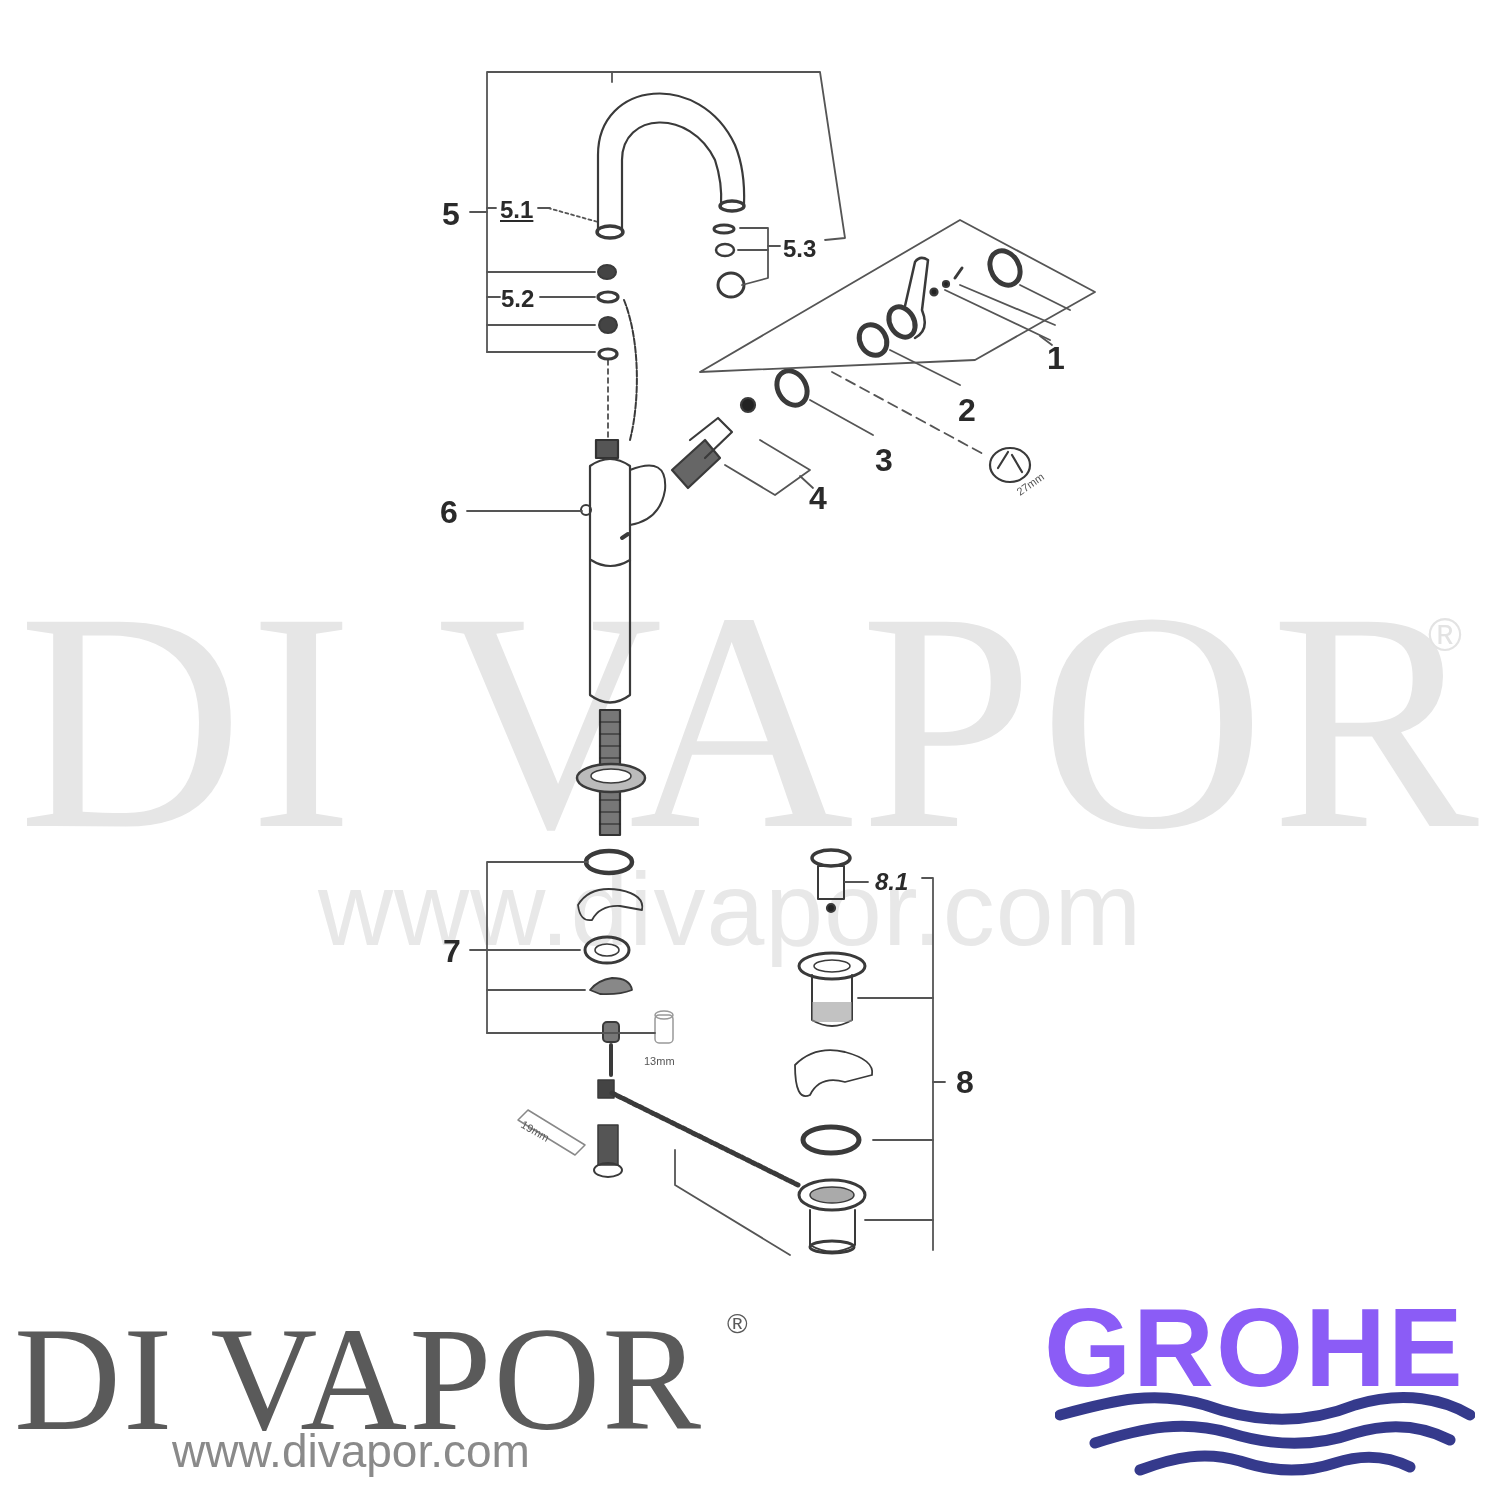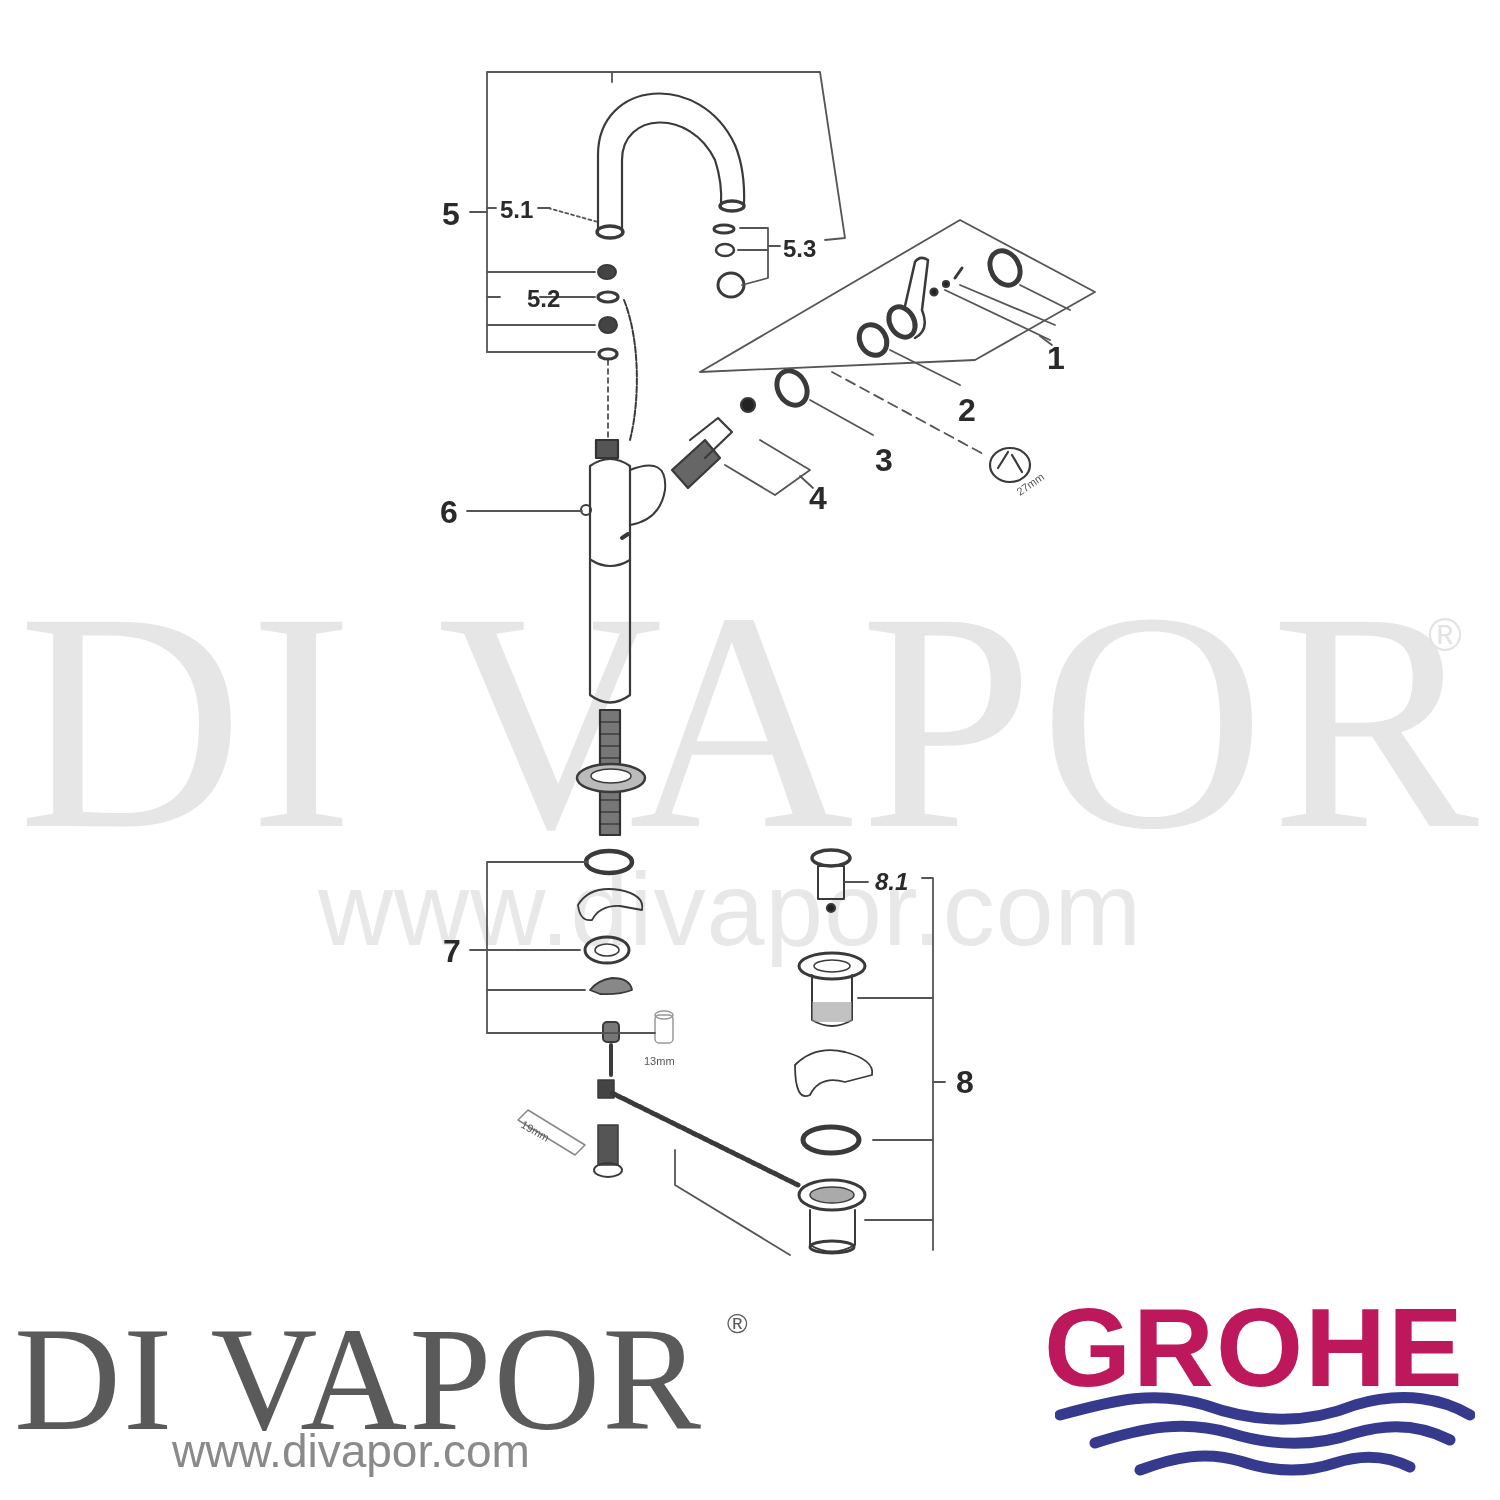--- a/index.html
+++ b/index.html
@@ -17,21 +17,21 @@
   .lbl-big { font-size: 32px; }
   .lbl-small { font-size: 24px; font-weight: bold; }
   .lbl-tiny { font-size: 11px; font-weight: normal; color: #555; }
   .brand-left { position: absolute; left: 14px; top: 1305px; font-family: "Liberation Serif", serif;
                 font-size: 148px; line-height: 1; color: #5a5a5a; letter-spacing: 2px; white-space: nowrap; }
   .brand-left-reg { position: absolute; left: 727px; top: 1308px; font-size: 28px; color: #5a5a5a;
                     font-family: "Liberation Sans", sans-serif; }
   .brand-left-url { position: absolute; left: 172px; top: 1424px; font-family: "Liberation Sans", sans-serif;
                     font-size: 46px; color: #8a8a8a; white-space: nowrap; }
   .grohe-word { position: absolute; left: 1044px; top: 1292px; font-family: "Liberation Sans", sans-serif;
-                font-weight: bold; font-size: 112px; color: #be185d; letter-spacing: 2px; line-height: 1; }
+                font-weight: bold; font-size: 112px; color: #8b5cf6; letter-spacing: 2px; line-height: 1; }
   .grohe-waves { position: absolute; left: 1055px; top: 1385px; }
 </style>
 </head>
 <body>
 
 <div class="canvas">
 
   <div class="wm-big">DI VAPOR</div>
   <div class="wm-reg">®</div>
   <div class="wm-url">www.divapor.com</div>
@@ -202,22 +202,22 @@
         <line x1="845" y1="882" x2="868" y2="882"></line>
       </g>
     </g>
   </svg>
 
   <div class="lbl lbl-big" style="left:1047px; top:340px;">1</div>
   <div class="lbl lbl-big" style="left:958px; top:392px;">2</div>
   <div class="lbl lbl-big" style="left:875px; top:442px;">3</div>
   <div class="lbl lbl-big" style="left:809px; top:480px;">4</div>
   <div class="lbl lbl-big" style="left:442px; top:196px;">5</div>
-  <div class="lbl lbl-small" style="left:500px; top:196px;">5.1</div>
-  <div class="lbl lbl-small" style="left:501px; top:285px;margin-left:26px;">5.2</div>
+  <div class="lbl lbl-small" style="left:500px; top:196px;text-decoration:underline;">5.1</div>
+  <div class="lbl lbl-small" style="left:501px; top:285px;">5.2</div>
   <div class="lbl lbl-small" style="left:783px; top:235px;text-align:center;">5.3</div>
   <div class="lbl lbl-big" style="left:440px; top:494px;">6</div>
   <div class="lbl lbl-big" style="left:443px; top:933px;">7</div>
   <div class="lbl lbl-big" style="left:956px; top:1064px;">8</div>
   <div class="lbl lbl-small" style="left:875px; top:868px;font-style:italic;">8.1</div>
 
   <div class="lbl lbl-tiny" style="left:1015px; top:478px; transform:rotate(-35deg);">27mm</div>
   <div class="lbl lbl-tiny" style="left:644px; top:1055px;text-align:center;">13mm</div>
   <div class="lbl lbl-tiny" style="left:520px; top:1125px; transform:rotate(30deg);">19mm</div>
 

